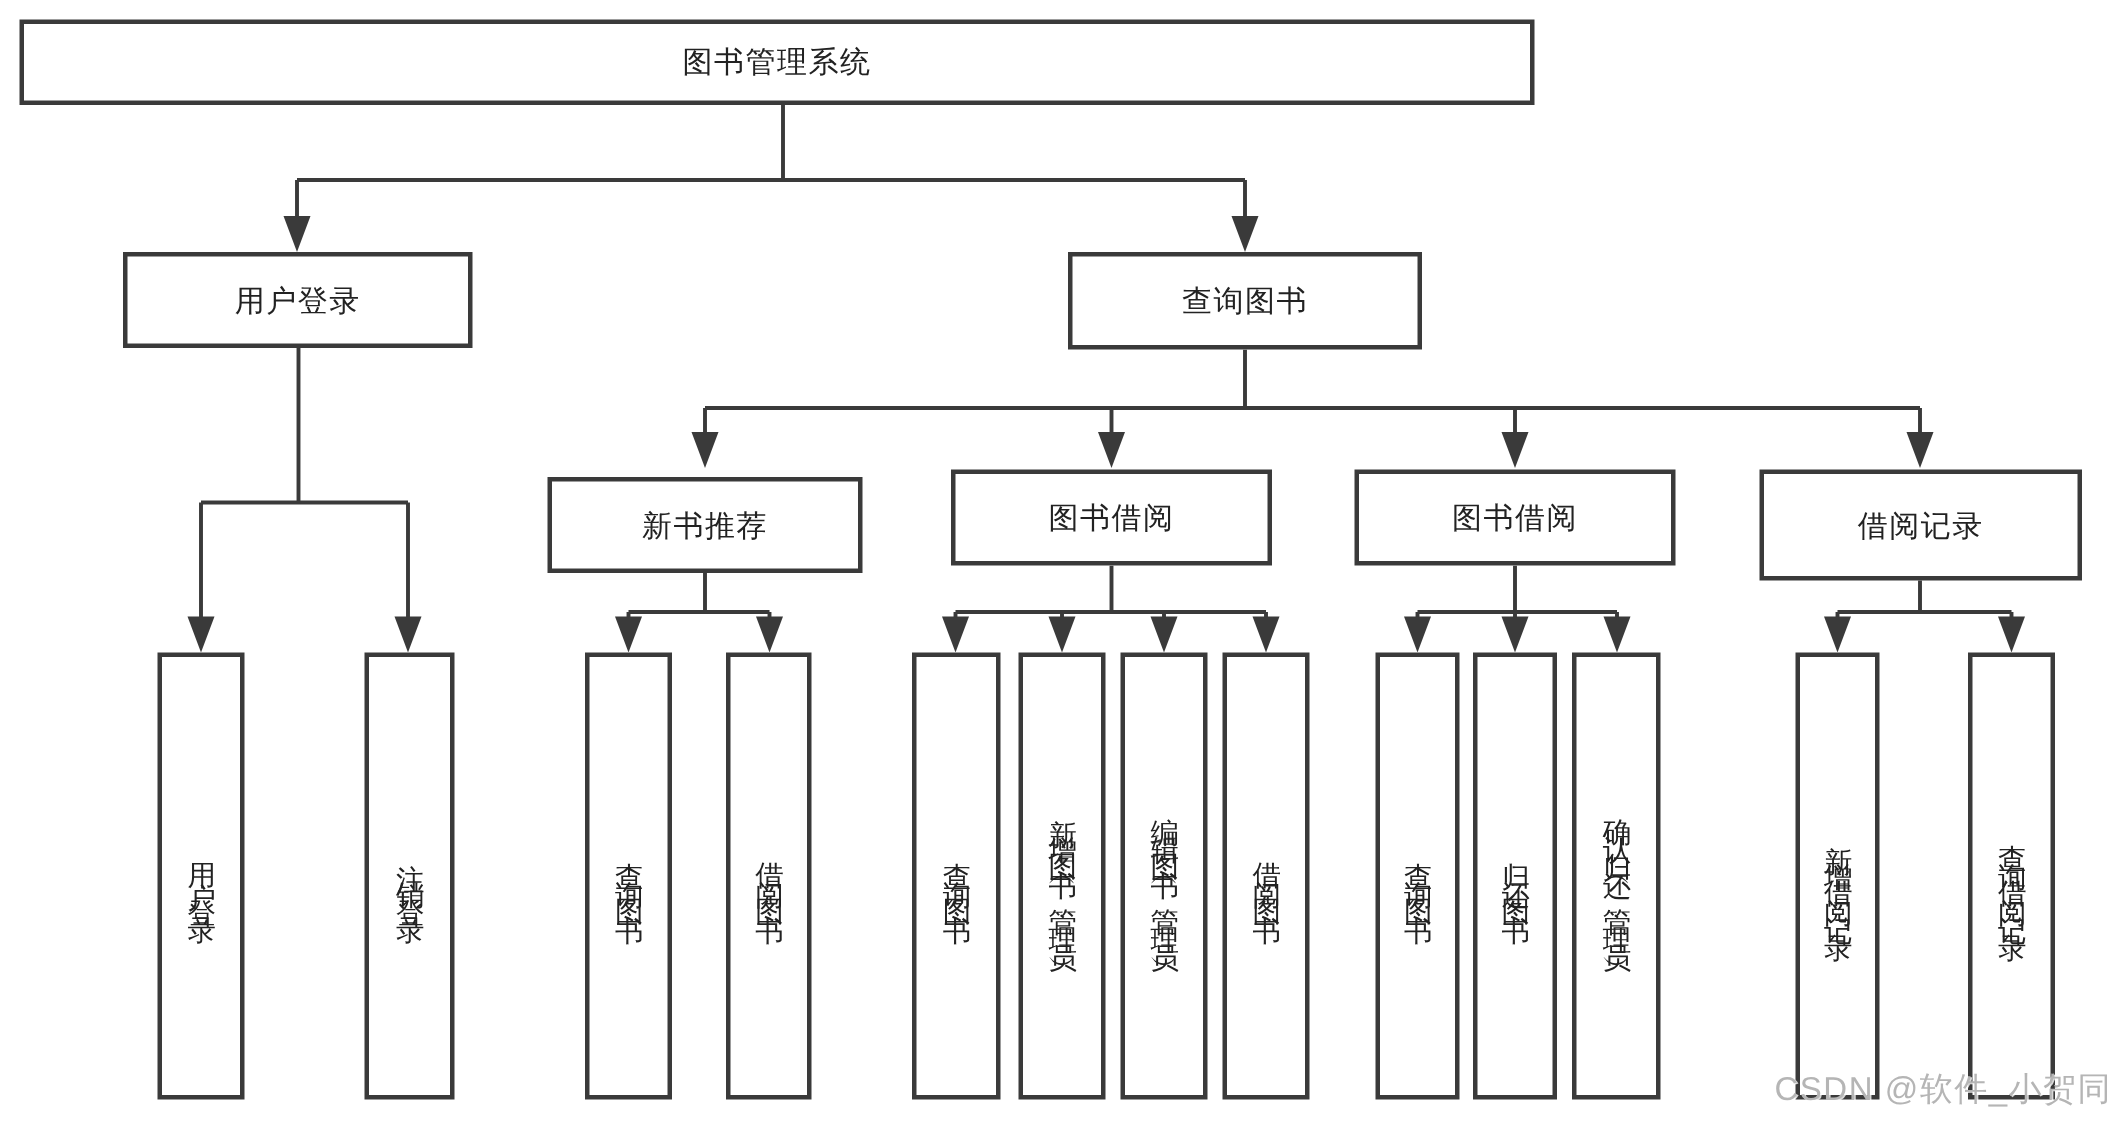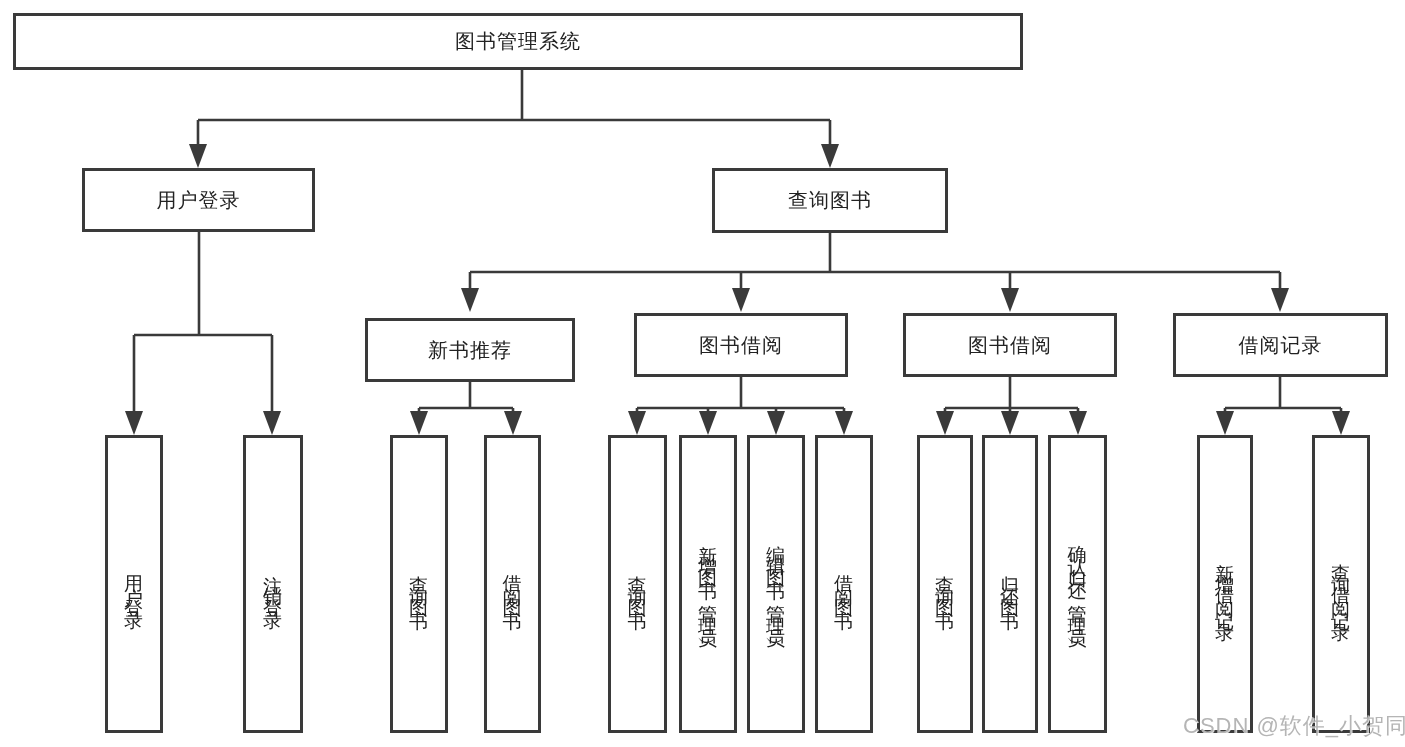--- a/index.html
+++ b/index.html
@@ -40,21 +40,21 @@
   }
   
   .n-root{left:13px;top:13px;width:1010px;height:57px;}
   
   .n-l2-0{left:82px;top:168px;width:233px;height:64px;}
   .n-l2-1{left:712px;top:168px;width:236px;height:65px;}
   
   .n-l3-0{left:365px;top:318px;width:210px;height:64px;}
   .n-l3-1{left:634px;top:313px;width:214px;height:64px;}
   .n-l3-2{left:903px;top:313px;width:214px;height:64px;}
-  .n-l3-3{left:1173px;top:313px;width:215px;height:64px;}
+  .n-l3-3{left:1173px;top:313px;width:215px;height:74px;}
   
   .v-node{top:435px;height:298px;}
   .n-u-0{left:105px;width:58px;}
   .n-u-1{left:243px;width:60px;}
   .n-n-0{left:390px;width:58px;}
   .n-n-1{left:484px;width:57px;}
   .n-b-0{left:608px;width:59px;}
   .n-b-1{left:679px;width:58px;}
   .n-b-2{left:747px;width:58px;}
   .n-b-3{left:815px;width:58px;}

